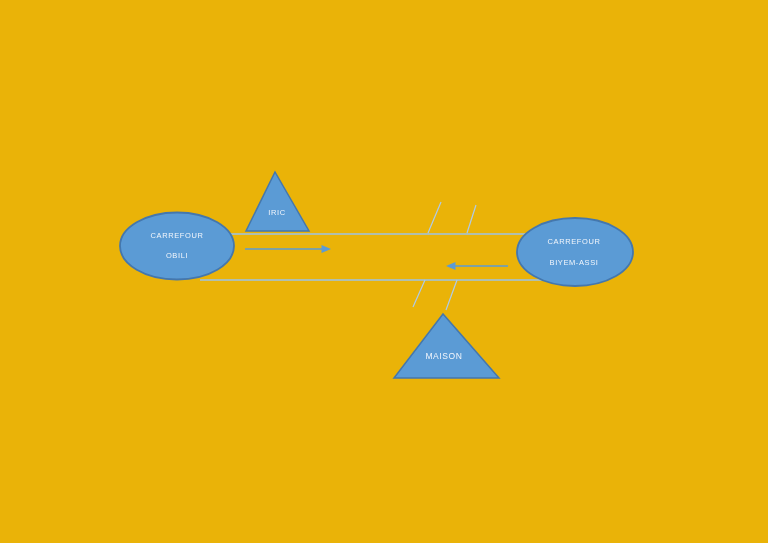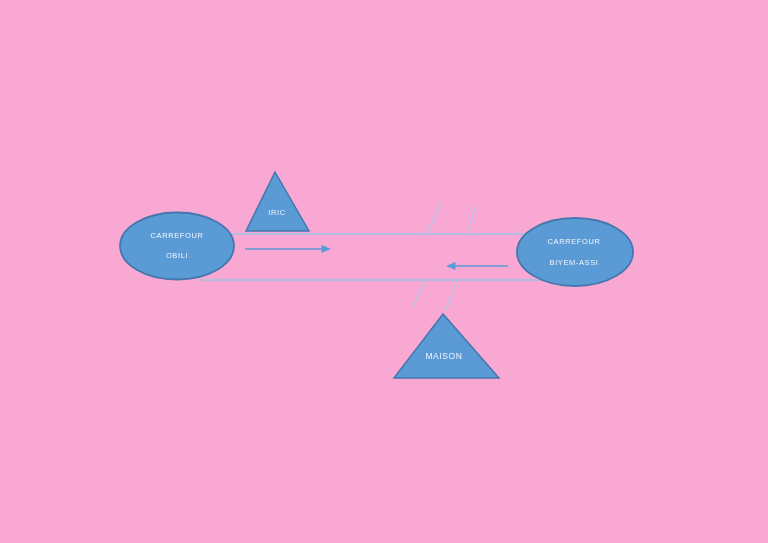--- a/index.html
+++ b/index.html
@@ -5,21 +5,21 @@
   html, body {
     margin: 0;
     padding: 0;
     background: #ffffff;
     font-family: "Liberation Sans", sans-serif;
   }
   .canvas {
     position: relative;
     width: 768px;
     height: 543px;
-    background: #f9a8d4;
+    background: #eab308;
     overflow: hidden;
   }
   svg { display: block; }
   .node-label {
     font-family: "Liberation Sans", sans-serif;
     font-size: 7.5px;
     letter-spacing: 0.6px;
     text-anchor: middle;
     font-weight: 400;
   }

